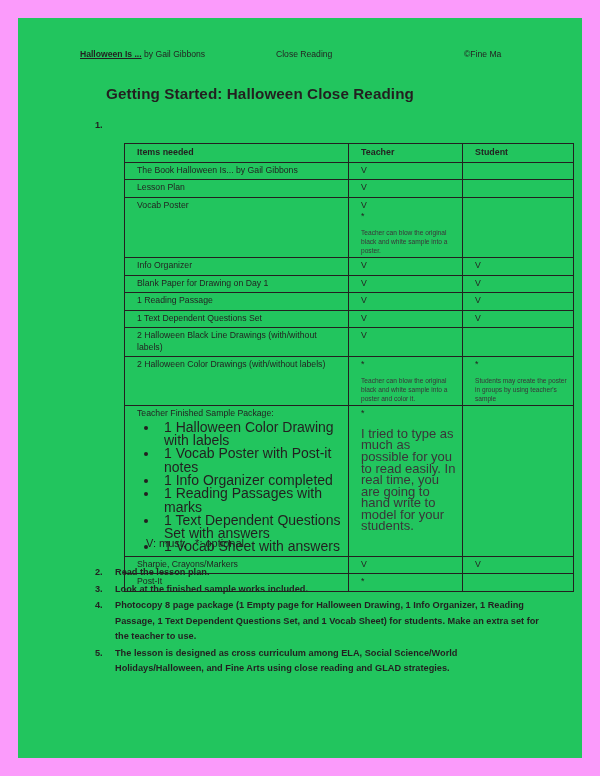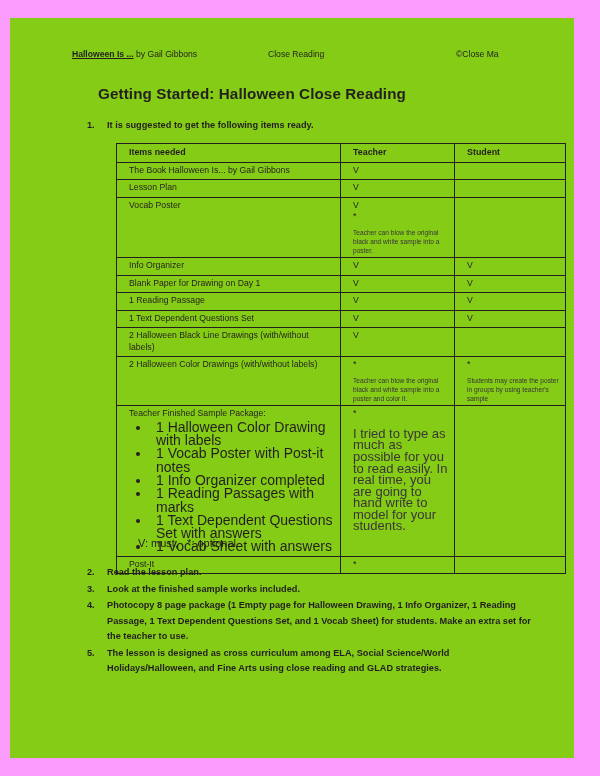--- a/index.html
+++ b/index.html
@@ -9,25 +9,25 @@
   }
   body {
     width: 600px;
     height: 776px;
     background: #fb9bfb;
     font-family: "Liberation Sans", sans-serif;
     overflow: hidden;
   }
   #page {
     position: absolute;
-    left: 10px;
+    left: 18px;
     top: 18px;
     width: 564px;
     height: 740px;
-    background: #84cc16;
+    background: #22c55e;
     box-sizing: border-box;
     overflow: hidden;
   }
 
   
   .doc-header {
     position: absolute;
     left: 0;
     top: 31px;
     width: 564px;
@@ -167,29 +167,28 @@
 <body>
 
 <div id="page">
 
   <div class="doc-header">
     <div class="hdr-left">
       <span class="bk-title">Halloween Is ...</span>
       <span>by Gail Gibbons</span>
     </div>
     <div class="hdr-center">Close Reading</div>
-    <div class="hdr-right">©Close Ma</div>
+    <div class="hdr-right">©Fine Ma</div>
   </div>
 
   <div class="doc-title">Getting Started: Halloween Close Reading</div>
 
   <div class="num-list" id="list-top">
     <div class="num-item">
       <span class="num">1.</span>
-      <span>It is suggested to get the following items ready.</span>
     </div>
   </div>
 
   <table class="items-table">
     <thead>
       <tr>
         <th class="col-item">Items needed</th>
         <th class="col-teach">Teacher</th>
         <th class="col-stud">Student</th>
       </tr>
@@ -303,20 +302,31 @@
             </ul>
           </td>
           <td class="col-teach">
             <div class="mark">*</div>
             <div class="note-big">I tried to type as much as possible for you to read easily. In real time, you are going to hand write to model for your students.</div>
           </td>
           <td class="col-stud"></td>
         </tr>
         <tr>
           <td class="col-item">
+            <div class="pkg-title">Sharpie, Crayons/Markers</div>
+          </td>
+          <td class="col-teach">
+            <div class="mark">V</div>
+          </td>
+          <td class="col-stud">
+            <div class="mark">V</div>
+          </td>
+        </tr>
+        <tr>
+          <td class="col-item">
             <div class="pkg-title">Post-It</div>
           </td>
           <td class="col-teach">
             <div class="mark">*</div>
           </td>
           <td class="col-stud"></td>
         </tr>
       </tbody>
   </table>
 

